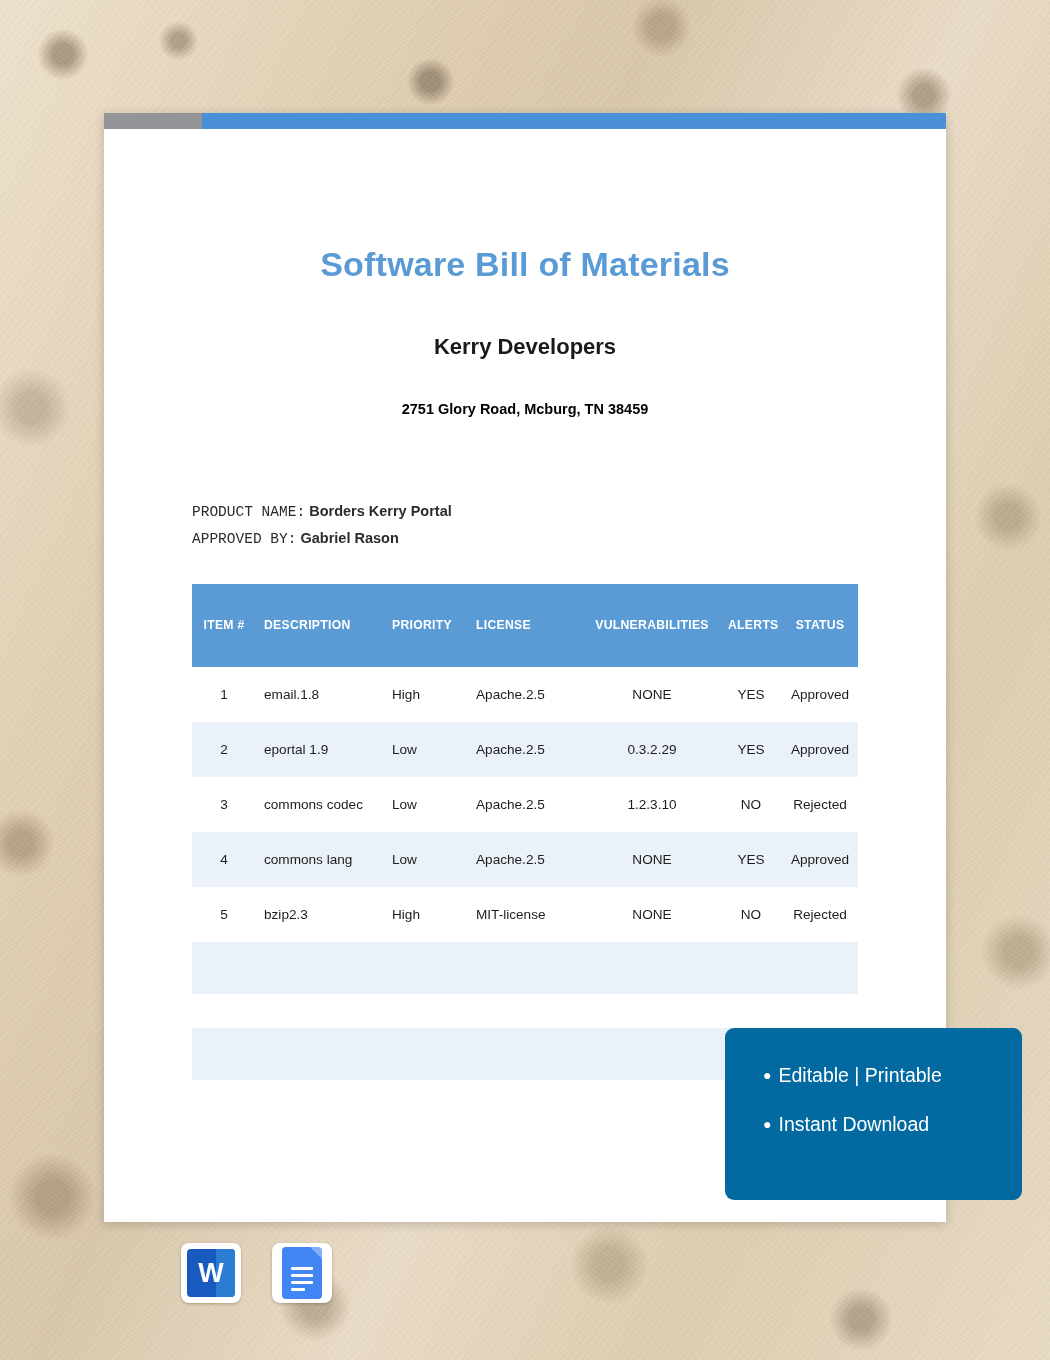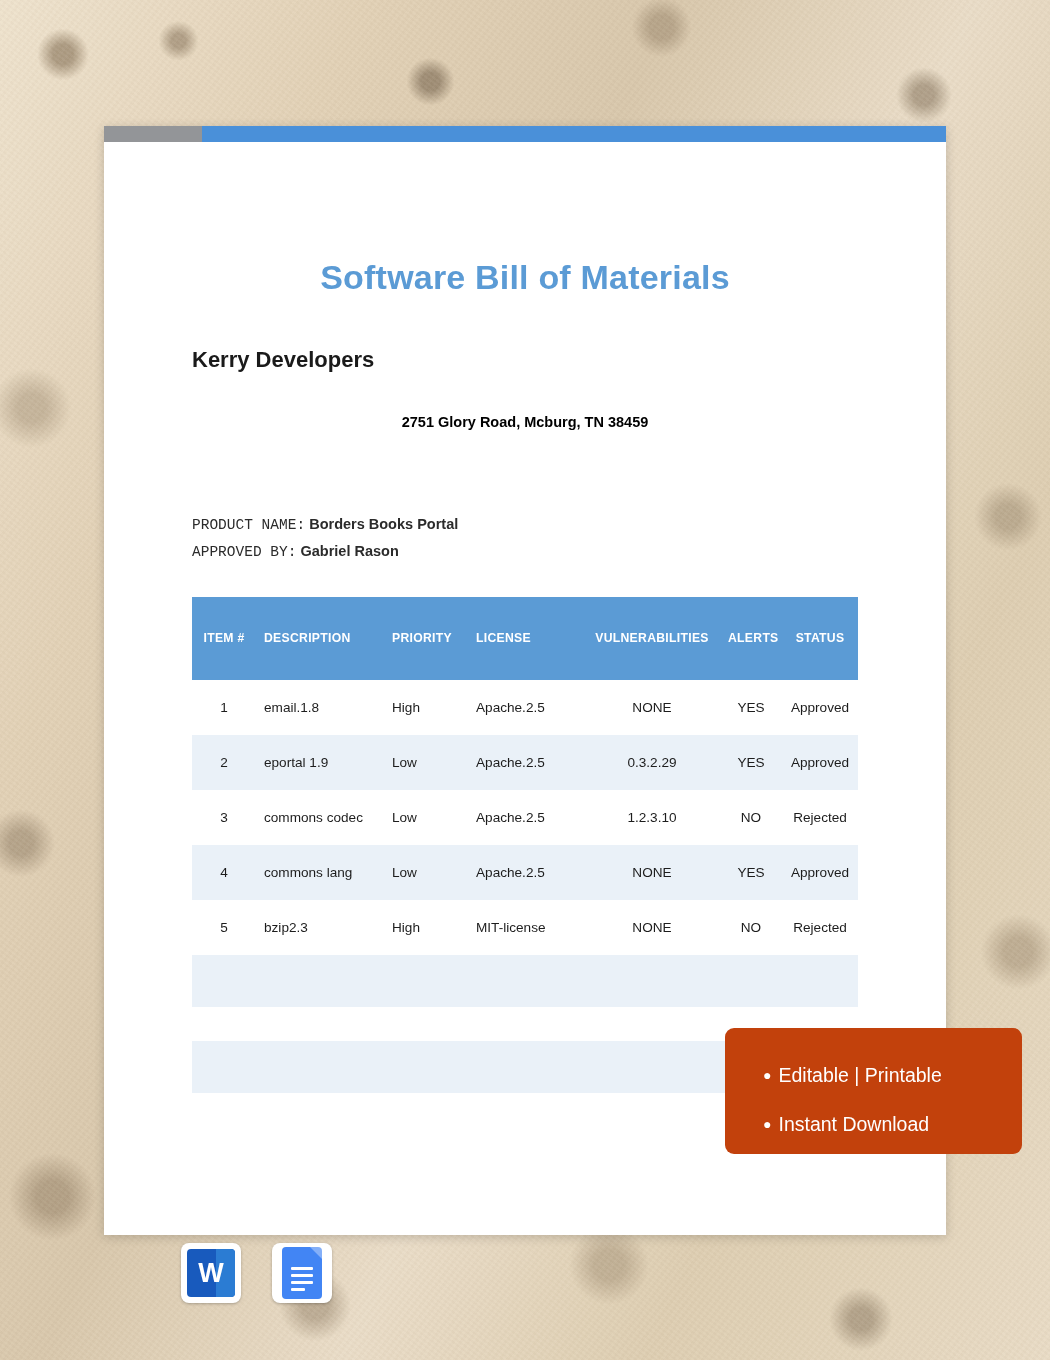--- a/index.html
+++ b/index.html
@@ -44,21 +44,21 @@
     opacity: 0.35;
     background-image:
       repeating-linear-gradient(37deg, rgba(255,255,255,0.10) 0 2px, rgba(0,0,0,0.03) 2px 4px),
       repeating-linear-gradient(-53deg, rgba(160,130,95,0.08) 0 3px, rgba(255,245,225,0.07) 3px 6px);
   }
 
   
   #page {
     position: absolute;
     left: 104px;
-    top: 126px;
+    top: 113px;
     width: 842px;
     height: 1109px;
     background: #ffffff;
     box-shadow: 0 2px 10px rgba(0,0,0,0.18);
   }
   #top-bar {
     position: absolute;
     left: 0;
     top: 0;
     width: 842px;
@@ -87,21 +87,21 @@
   h1#doc-title {
     margin: 116px 0 0 0;
     text-align: center;
     font-size: 34px;
     font-weight: bold;
     color: #5b9bd5;
     letter-spacing: 0.2px;
   }
   #company {
     margin: 50px 0 0 0;
-    text-align: left;
+    text-align: center;
     font-size: 22px;
     font-weight: bold;
     color: #1a1a1a;
   }
   .addr {
     text-align: center;
     font-size: 14.5px;
     font-weight: bold;
     color: #000000;
   }
@@ -156,22 +156,22 @@
   col.c5 { width: 136px; }
   col.c6 { width: 62px; }
   col.c7 { width: 76px; }
 
   
   #promo {
     position: absolute;
     left: 725px;
     top: 1028px;
     width: 297px;
-    height: 126px;
-    background: #c2410c;
+    height: 172px;
+    background: #0369a1;
     border-radius: 9px;
     color: #ffffff;
     box-sizing: border-box;
     padding: 36px 0 0 38px;
   }
   #promo .line {
     font-size: 19.5px;
     line-height: 1.2;
     margin-bottom: 26px;
     white-space: nowrap;
@@ -270,21 +270,21 @@
 
     <h1 id="doc-title">Software Bill of Materials</h1>
 
     <div id="company">Kerry Developers</div>
 
     <div class="addr" id="addr1">2751 Glory Road, Mcburg, TN 38459</div>
 
     <div id="meta">
       <div>
         <span class="lbl">PRODUCT NAME:</span>
-        <span class="val">Borders Books Portal</span>
+        <span class="val">Borders Kerry Portal</span>
       </div>
       <div>
         <span class="lbl">APPROVED BY:</span>
         <span class="val">Gabriel Rason</span>
       </div>
     </div>
 
     <table id="sbom-table">
       <colgroup>
         <col class="c1">

